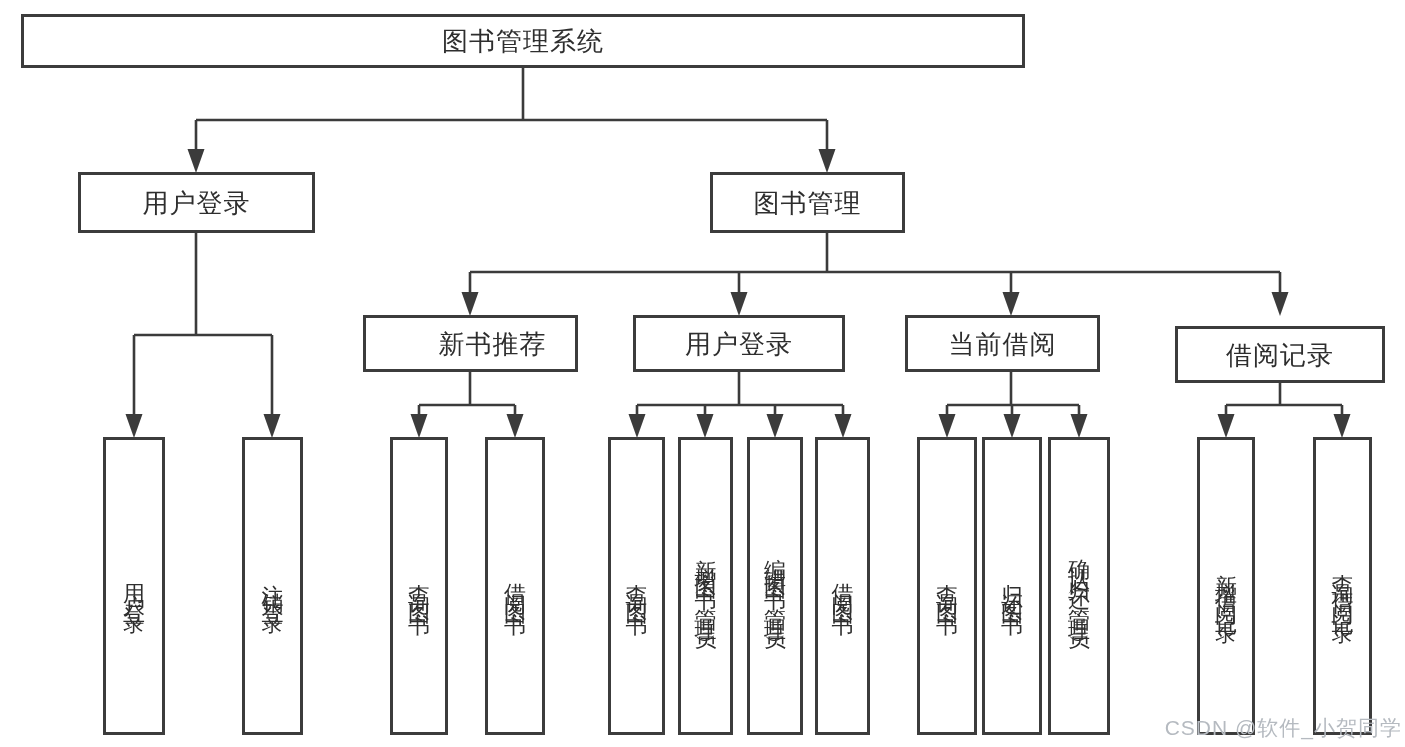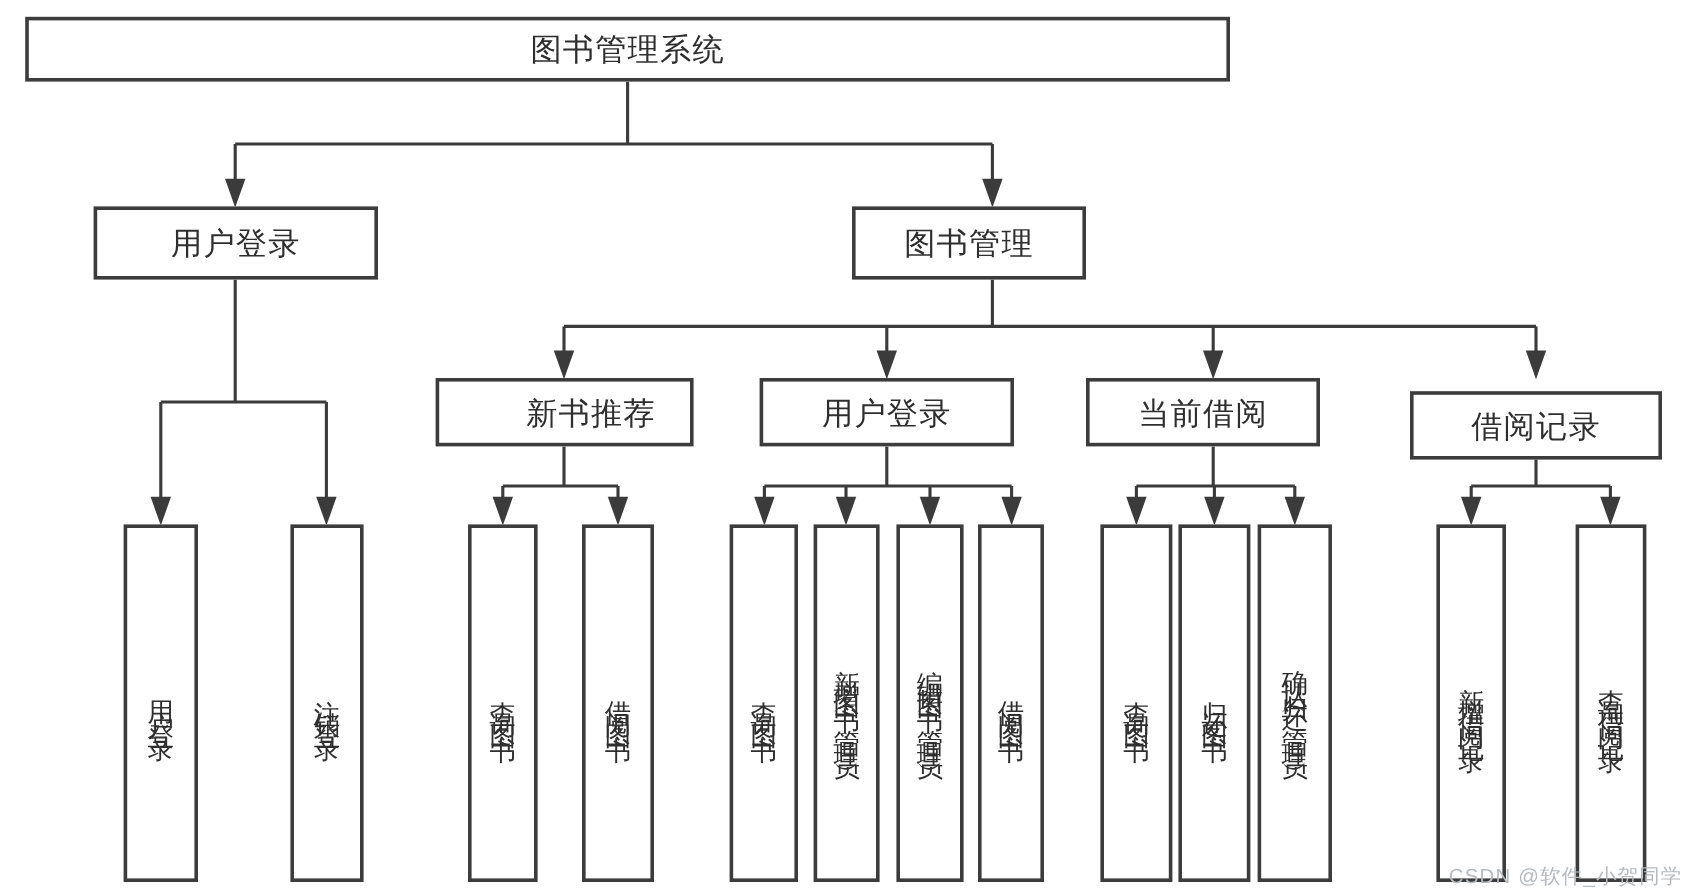--- a/index.html
+++ b/index.html
@@ -14,21 +14,21 @@
     display:flex; align-items:center; justify-content:center;
     text-align:center; line-height:1;
   }
   .node.h { font-size:26px; letter-spacing:1px; }
   .node.v {
     writing-mode:vertical-rl; text-orientation:mixed;
     font-size:22px; letter-spacing:10px;
   }
   .watermark {
     position:absolute; right:3px; bottom:5px;
-    font-size:17px; color:#b5bac0; letter-spacing:1px;
+    font-size:21px; color:#b5bac0; letter-spacing:1px;
     white-space:nowrap; pointer-events:none;
   }
 </style>
 </head>
 <body>
 
 <div class="canvas">
   <svg id="connectors" viewBox="0 0 1405 747">
       <line x1="523" y1="68" x2="523" y2="120" stroke="#3b3b3b" stroke-width="2.6"></line>
       <line x1="196" y1="120" x2="827" y2="120" stroke="#3b3b3b" stroke-width="2.6"></line>

